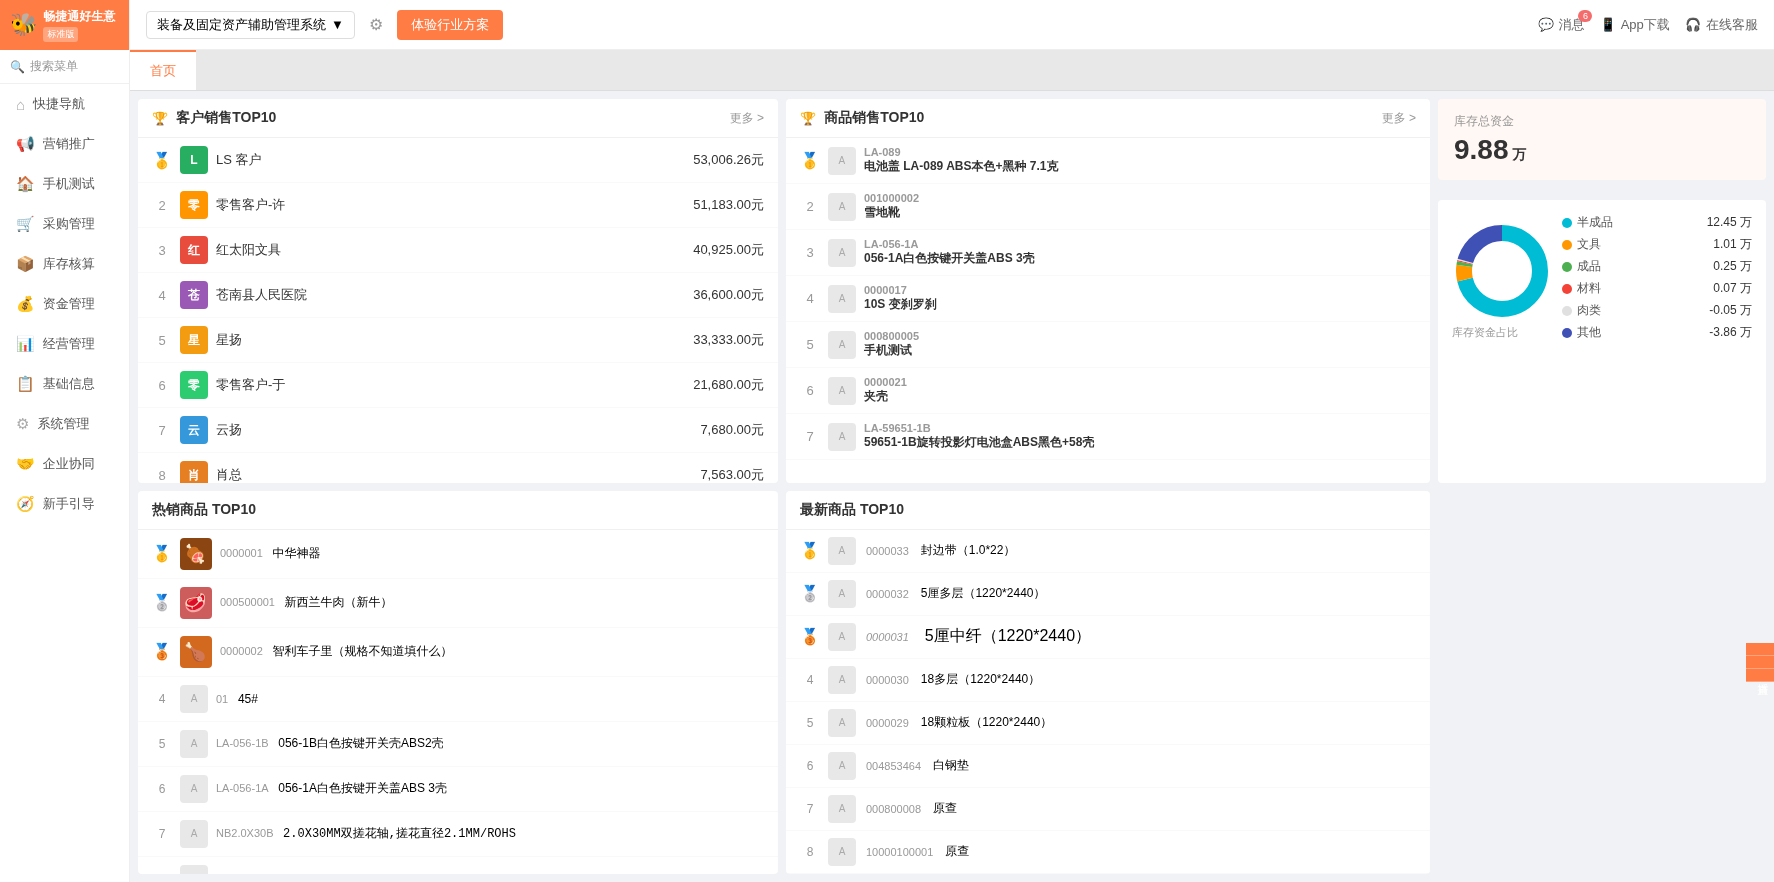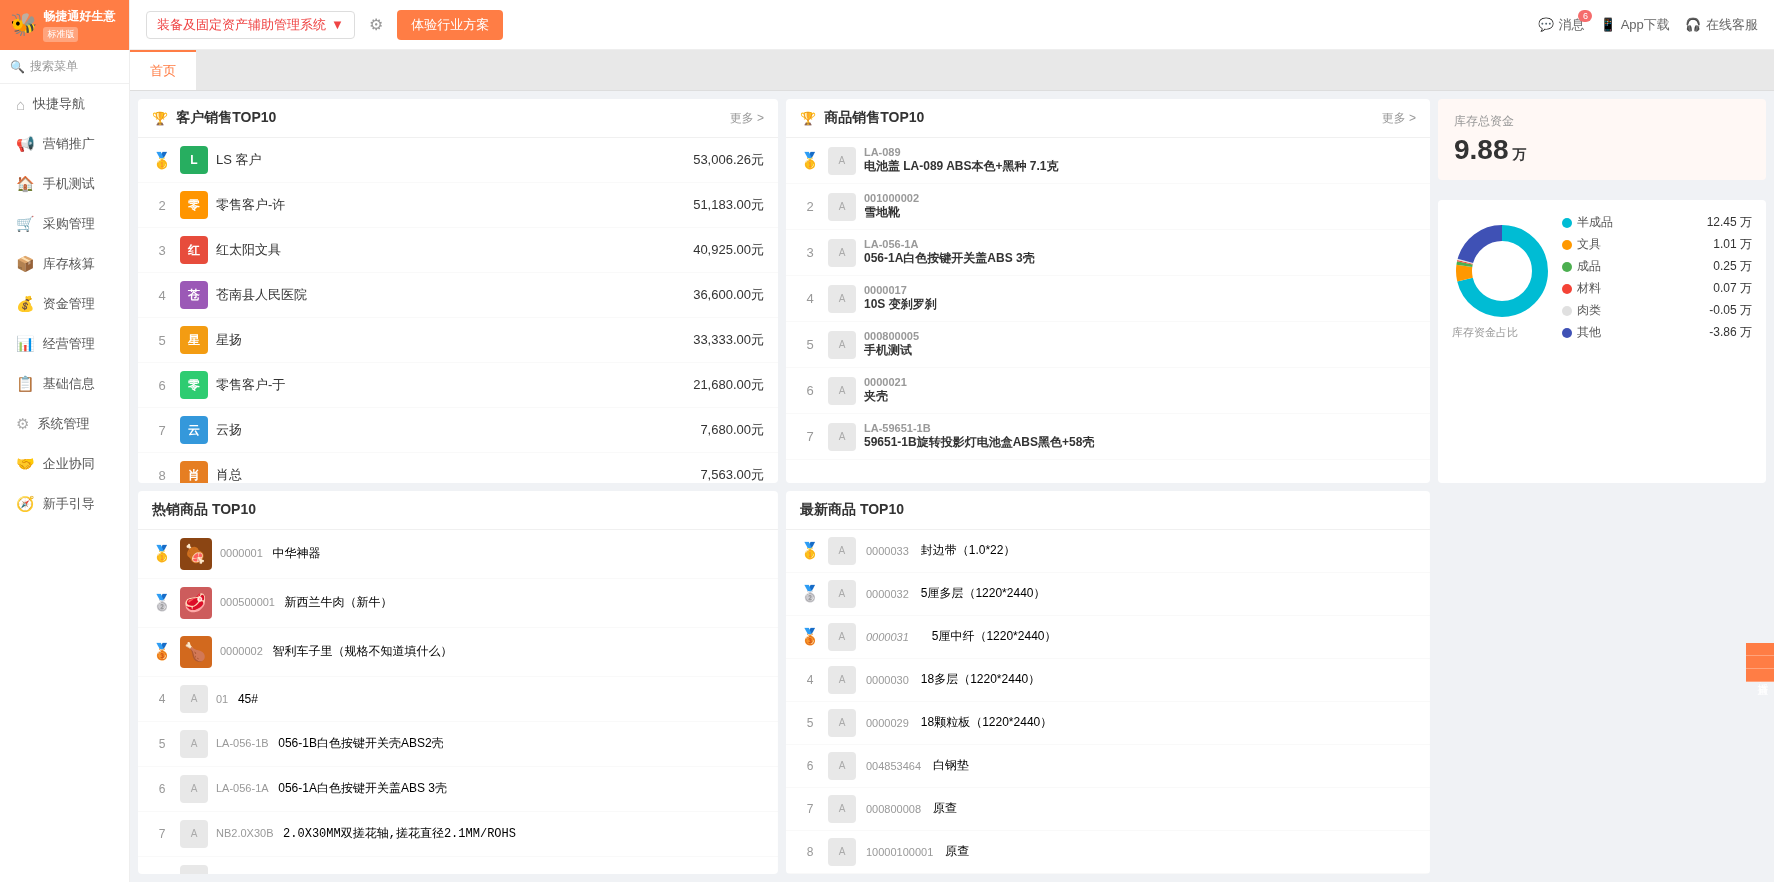--- a/index.html
+++ b/index.html
@@ -66,21 +66,21 @@
       gap: 10px;
     }
     .topbar-system-select {
       display: flex;
       align-items: center;
       gap: 5px;
       border: 1px solid #ddd;
       border-radius: 4px;
       padding: 4px 10px;
       font-size: 13px;
-      color: #ef4444;
+      color: #000000;
       cursor: pointer;
     }
     .topbar-gear {
       color: #999;
       font-size: 16px;
       cursor: pointer;
       padding: 4px;
     }
     .topbar-trial-btn {
       background: #ff7d45;
@@ -667,21 +667,21 @@
         <div class="newest-item">
           <span style="font-size:16px;">🥈</span>
           <div class="product-icon-placeholder">A</div>
           <span style="color:#999;font-size:11px;margin-left:2px;">0000032</span>
           <span style="font-size:12px;margin-left:4px;">5厘多层（1220*2440）</span>
         </div>
         <div class="newest-item">
           <span style="font-size:16px;">🥉</span>
           <div class="product-icon-placeholder">A</div>
           <span style="color:#999;font-size:11px;margin-left:2px;font-style:italic;">0000031</span>
-          <span style="font-size:12px;margin-left:15px;">5厘中纤（1220*2440）</span>
+          <span style="font-size:16px;margin-left:8px;">5厘中纤（1220*2440）</span>
         </div>
         <div class="newest-item">
           <span class="newest-rank-num">4</span>
           <div class="product-icon-placeholder">A</div>
           <span style="color:#999;font-size:11px;margin-left:2px;">0000030</span>
           <span style="font-size:12px;margin-left:4px;">18多层（1220*2440）</span>
         </div>
         <div class="newest-item">
           <span class="newest-rank-num">5</span>
           <div class="product-icon-placeholder">A</div>

